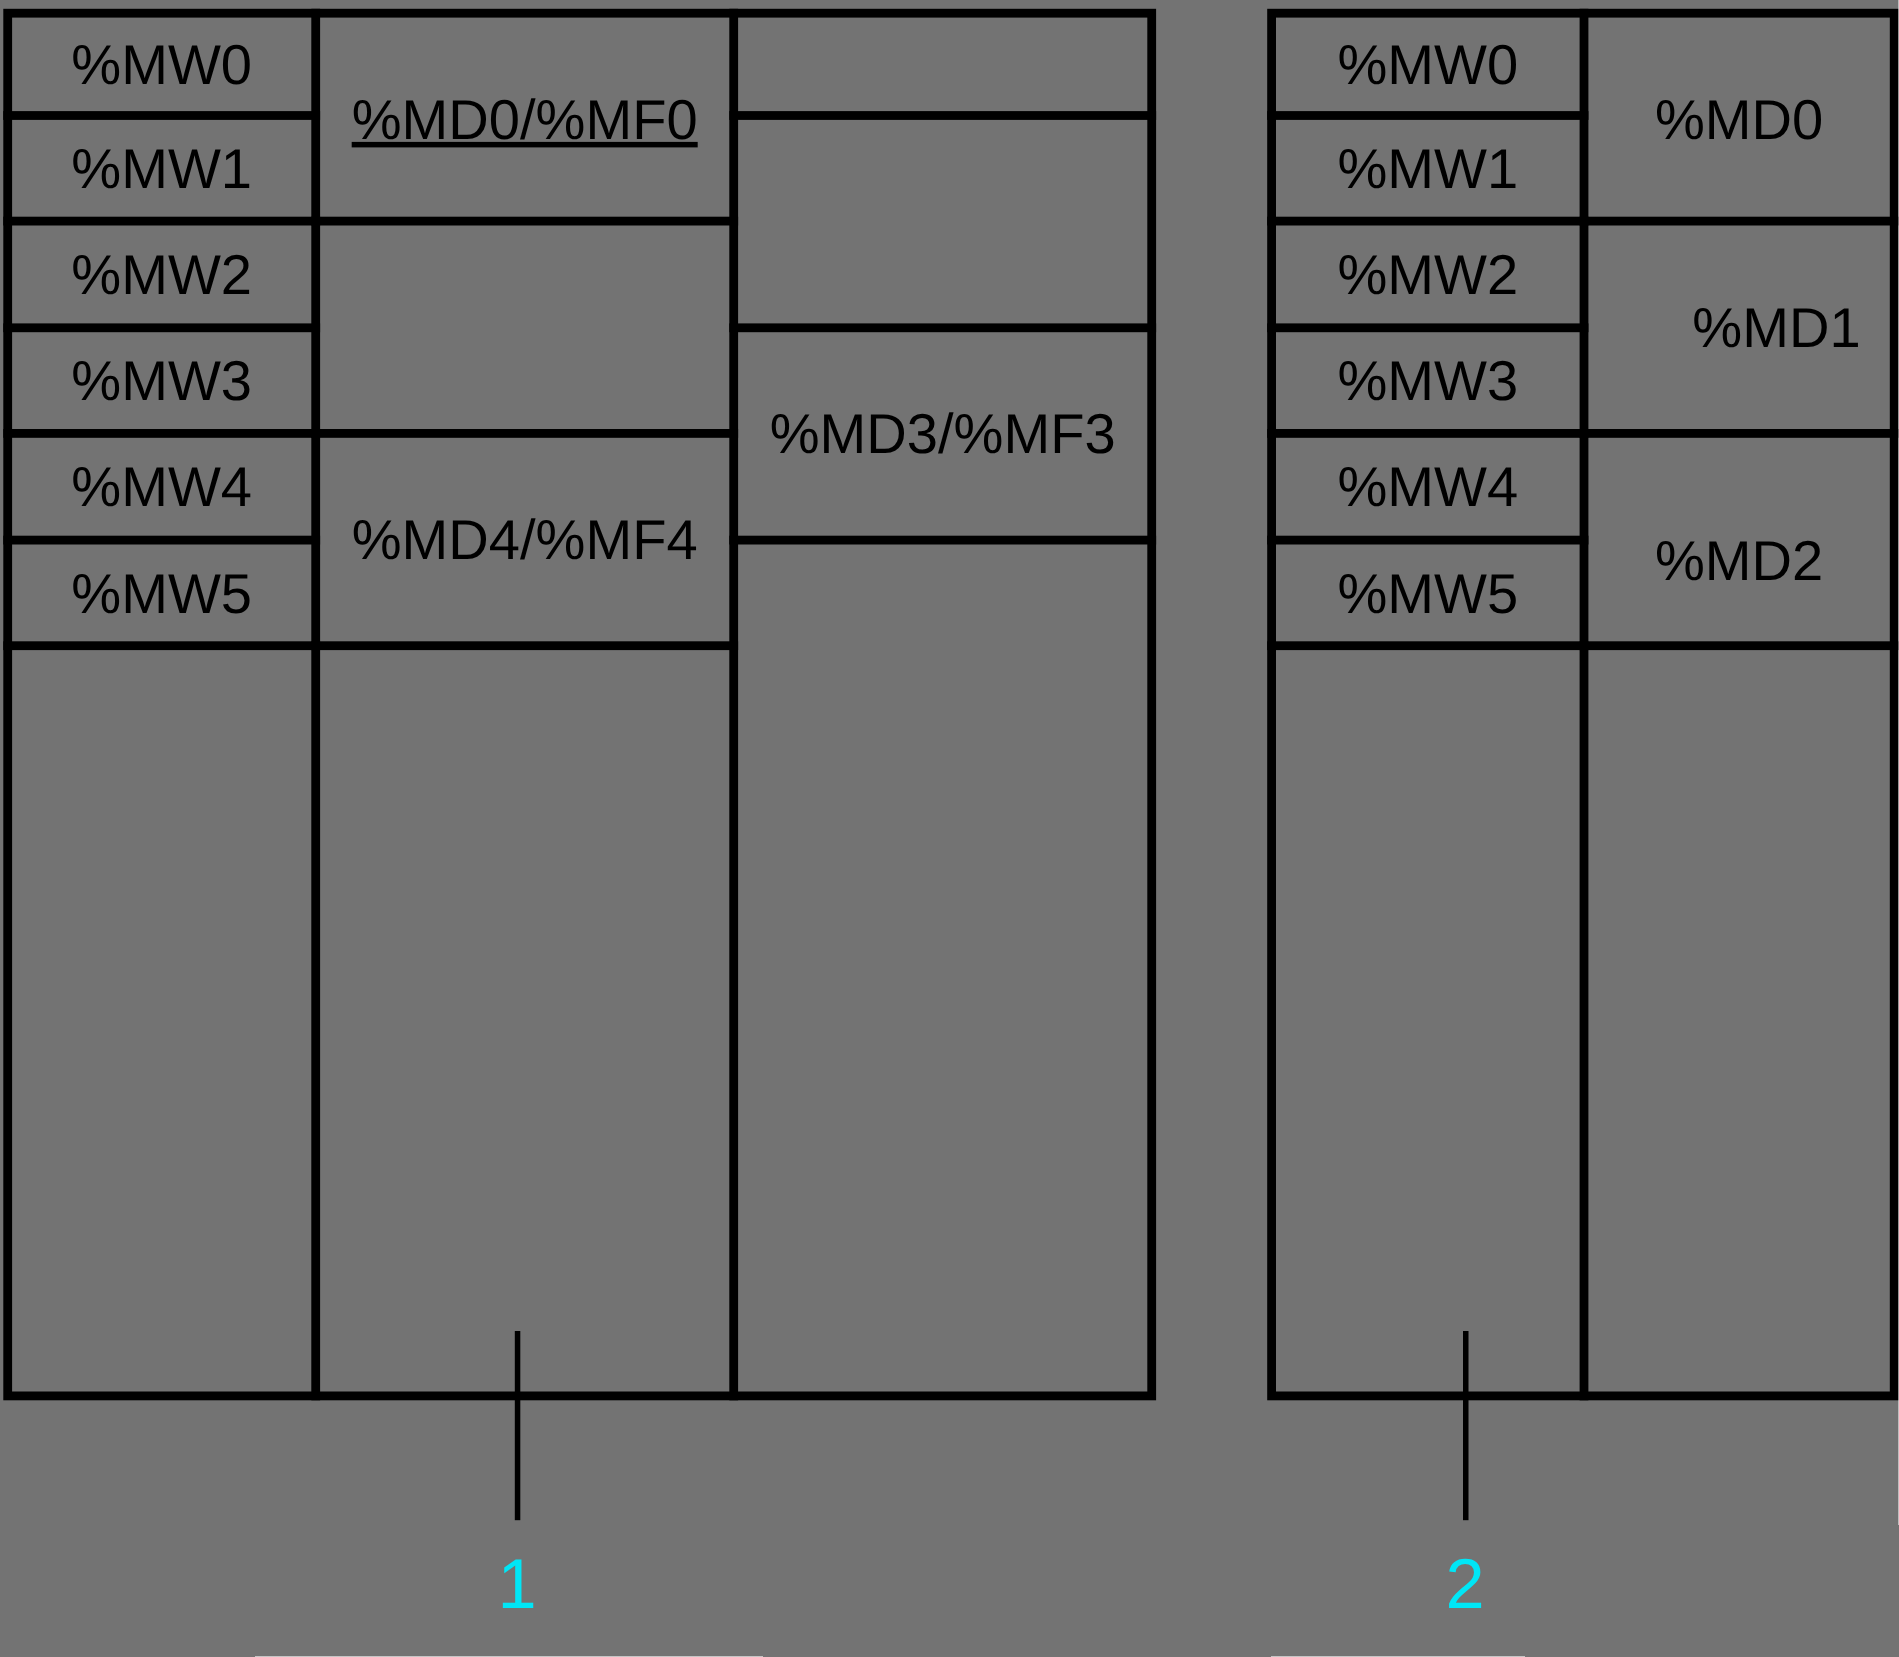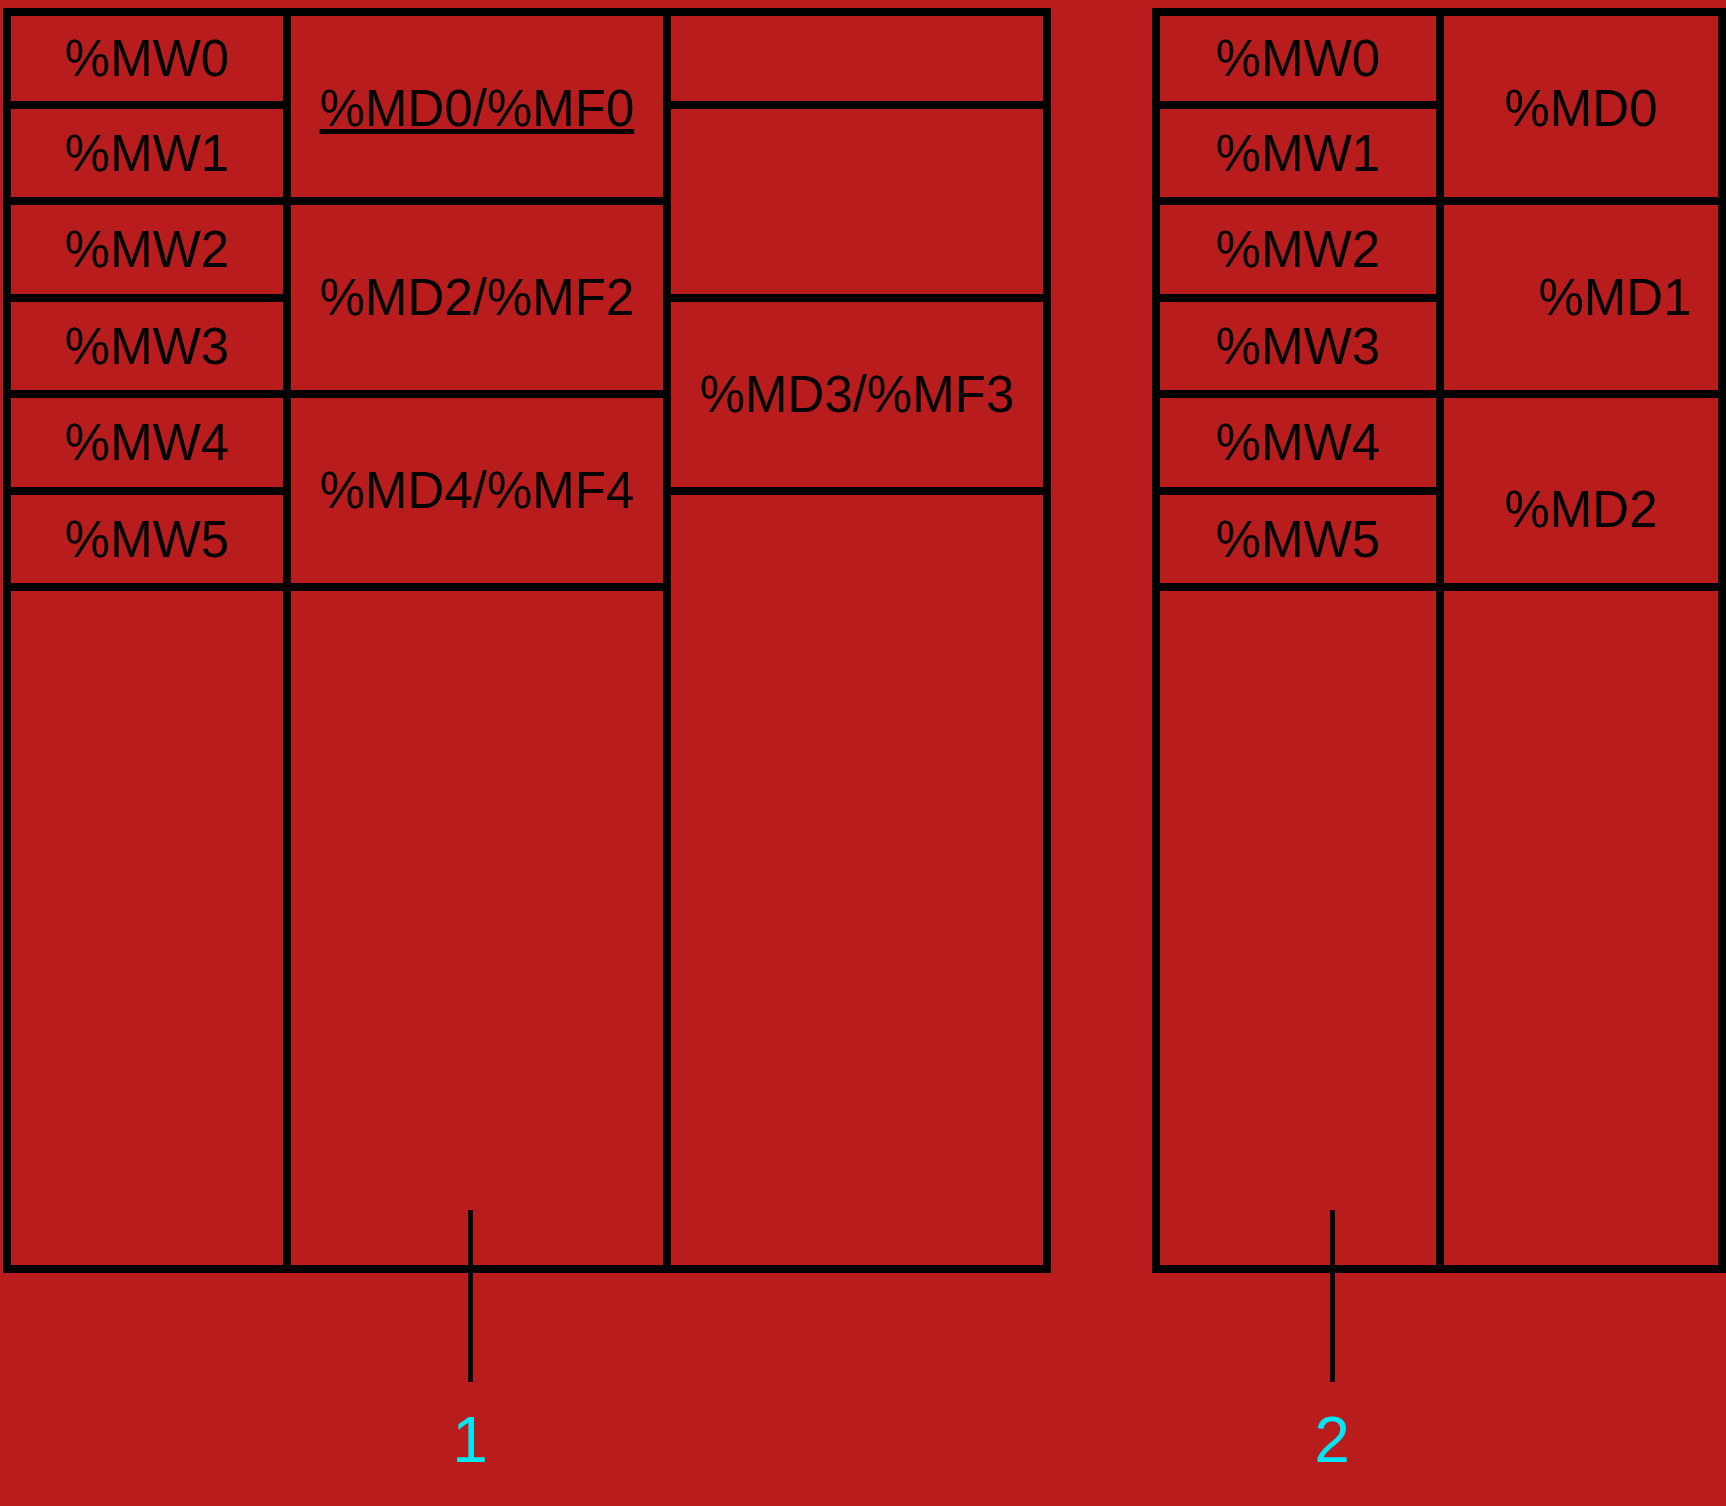--- a/index.html
+++ b/index.html
@@ -4,21 +4,21 @@
 <style>
   html, body {
     margin: 0;
     padding: 0;
     background: #ffffff;
   }
   .canvas {
     position: relative;
     width: 1726px;
     height: 1506px;
-    background: #b91c1c;
+    background: #737373;
     font-family: "Liberation Sans", sans-serif;
     color: #000000;
     overflow: hidden;
   }
   .frame {
     position: absolute;
     border: 8px solid #000000;
     box-sizing: border-box;
     background: transparent;
   }
@@ -77,21 +77,20 @@
   <div class="line" style="left:663px; top:487px; width:388px; height:8px;"></div>
 
   <div class="lbl" style="left:11px; top:12px;  width:272px; height:93px;">%MW0</div>
   <div class="lbl" style="left:11px; top:105px; width:272px; height:96px;">%MW1</div>
   <div class="lbl" style="left:11px; top:201px; width:272px; height:97px;">%MW2</div>
   <div class="lbl" style="left:11px; top:298px; width:272px; height:96px;">%MW3</div>
   <div class="lbl" style="left:11px; top:394px; width:272px; height:97px;">%MW4</div>
   <div class="lbl" style="left:11px; top:491px; width:272px; height:96px;">%MW5</div>
 
   <div class="lbl" style="left:291px; top:16px;  width:372px; height:185px;text-decoration:underline;">%MD0/%MF0</div>
-  <div class="lbl" style="left:291px; top:205px; width:372px; height:185px;">%MD2/%MF2</div>
   <div class="lbl" style="left:291px; top:398px; width:372px; height:185px;">%MD4/%MF4</div>
 
   <div class="lbl" style="left:671px; top:302px; width:372px; height:185px;">%MD3/%MF3</div>
 
   <div class="frame" style="left:1152px; top:8px; width:574px; height:1265px;"></div>
 
   <div class="line" style="left:1436px; top:8px; width:8px; height:1265px;"></div>
 
   <div class="line" style="left:1152px; top:101px; width:292px; height:8px;"></div>
   <div class="line" style="left:1152px; top:197px; width:292px; height:8px;"></div>

